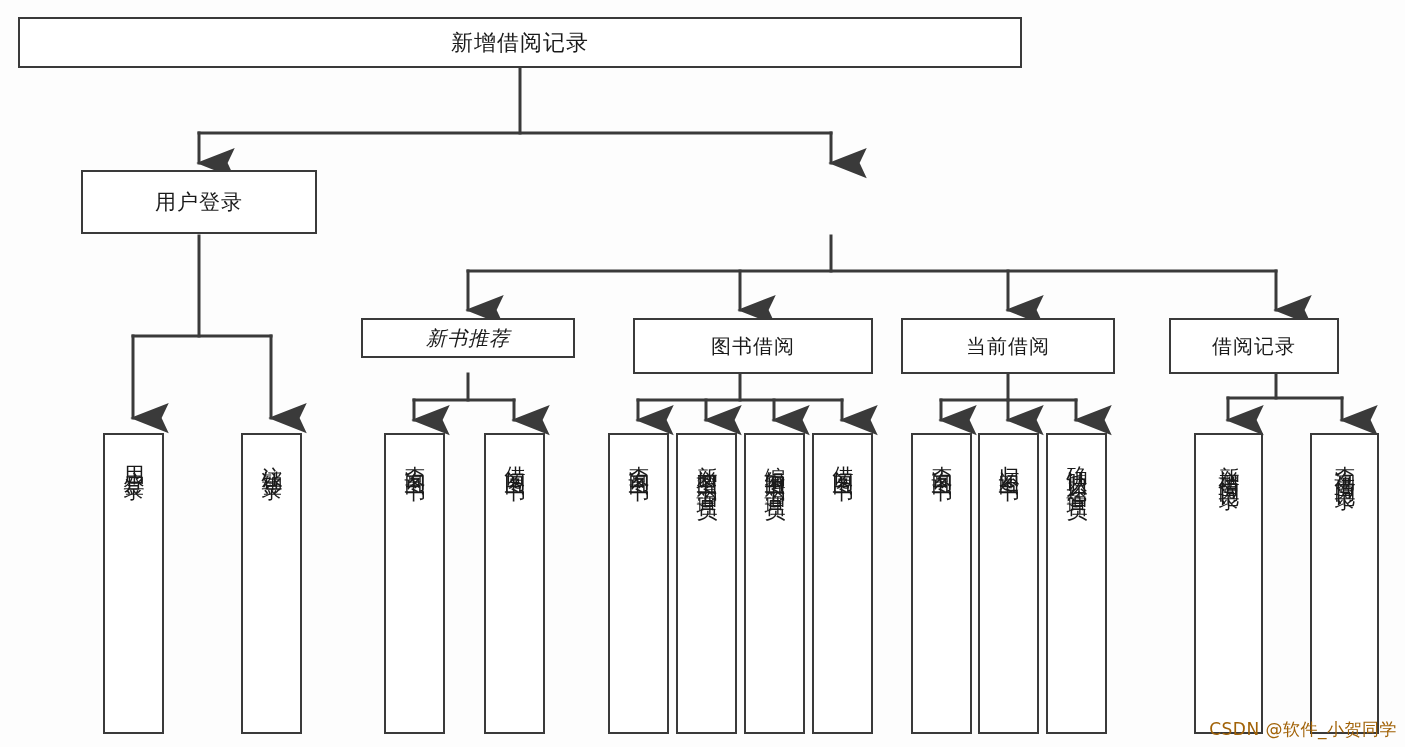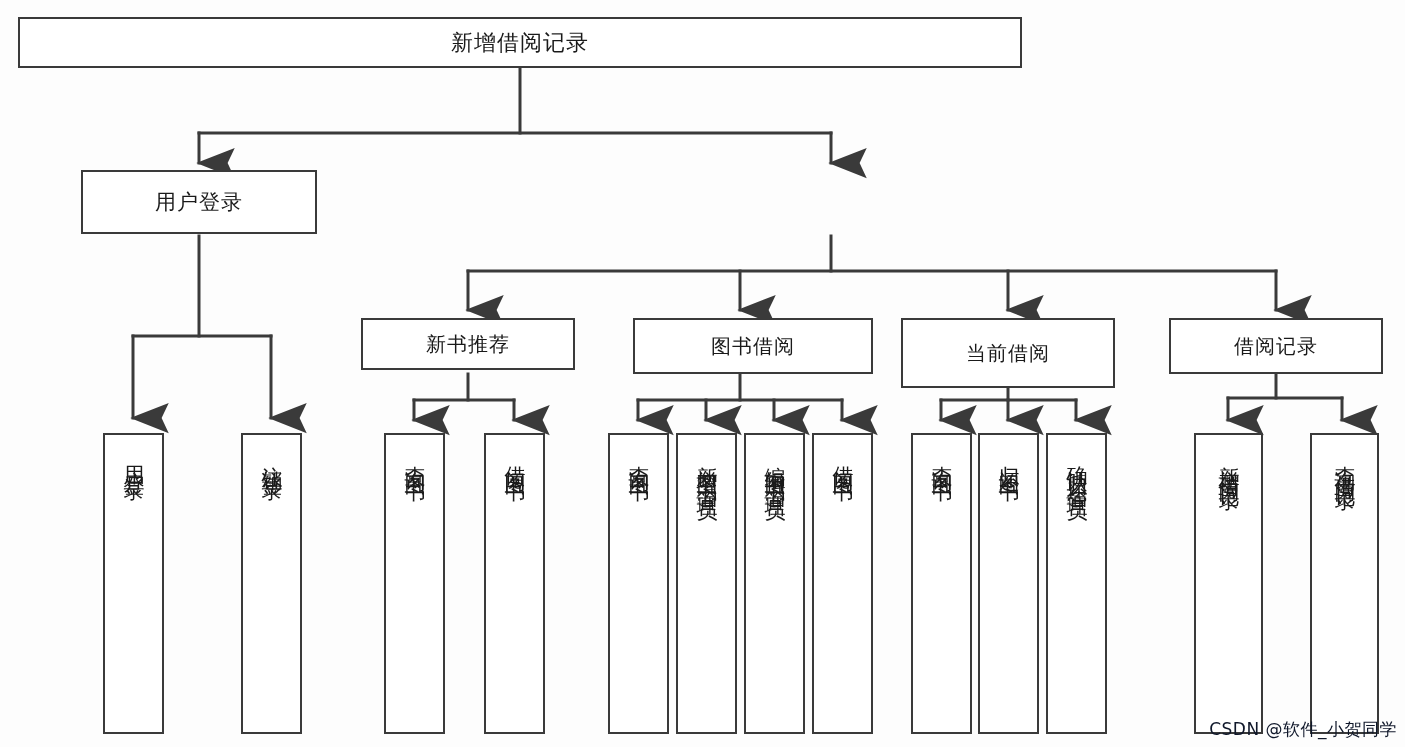--- a/index.html
+++ b/index.html
@@ -60,21 +60,21 @@
     text-orientation: upright;
     letter-spacing: 5px;
     line-height: 1;
     white-space: nowrap;
   }
   .watermark {
     position: absolute;
     right: 8px;
     bottom: 6px;
     font-size: 17px;
-    color: #0f172a;
+    color: #a16207;
     letter-spacing: 0.5px;
     white-space: nowrap;
   }
 </style>
 </head>
 <body>
 
 <div id="canvas">
 
   <svg id="edges" viewBox="0 0 1405 747" xmlns="http://www.w3.org/2000/svg">
@@ -133,33 +133,33 @@
 
   <div class="node root" style="left:18px; top:17px; width:1004px; height:51px;">
     <span>新增借阅记录</span>
   </div>
 
   <div class="node level1" style="left:81px; top:170px; width:236px; height:64px;">
     <span>用户登录</span>
   </div>
 
 
-  <div class="node level2" style="left:361px; top:318px; width:214px; height:52px;">
+  <div class="node level2" style="left:361px; top:318px; width:214px; height:40px;font-style:italic;">
     <span>新书推荐</span>
   </div>
 
   <div class="node level2" style="left:633px; top:318px; width:240px; height:56px;">
     <span>图书借阅</span>
   </div>
 
-  <div class="node level2" style="left:901px; top:318px; width:214px; height:70px;">
+  <div class="node level2" style="left:901px; top:318px; width:214px; height:56px;">
     <span>当前借阅</span>
   </div>
 
-  <div class="node level2" style="left:1169px; top:318px; width:214px; height:56px;">
+  <div class="node level2" style="left:1169px; top:318px; width:170px; height:56px;">
     <span>借阅记录</span>
   </div>
 
   <div class="node leaf" style="left:103px; top:433px; width:61px; height:301px;">
     <span class="vtext">用户登录</span>
   </div>
   <div class="node leaf" style="left:241px; top:433px; width:61px; height:301px;">
     <span class="vtext">注销登录</span>
   </div>
 

